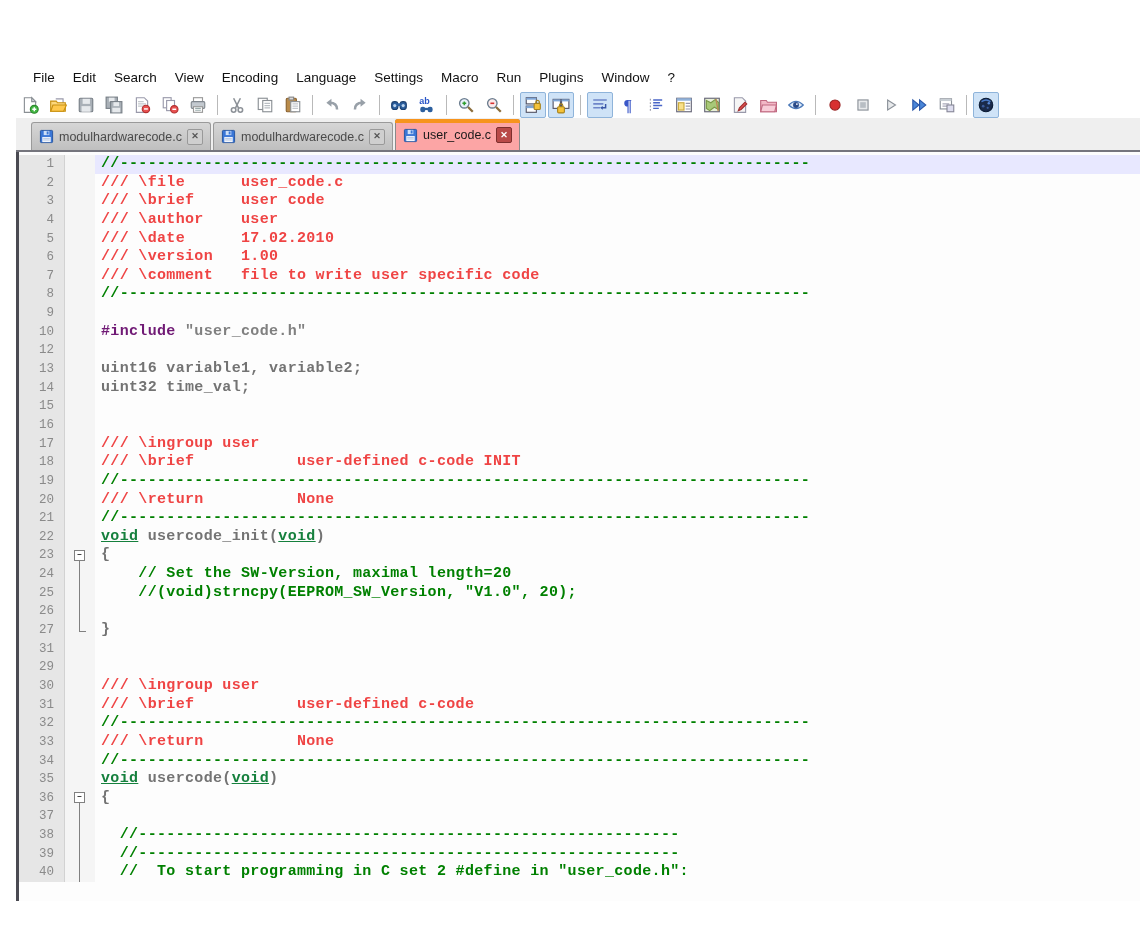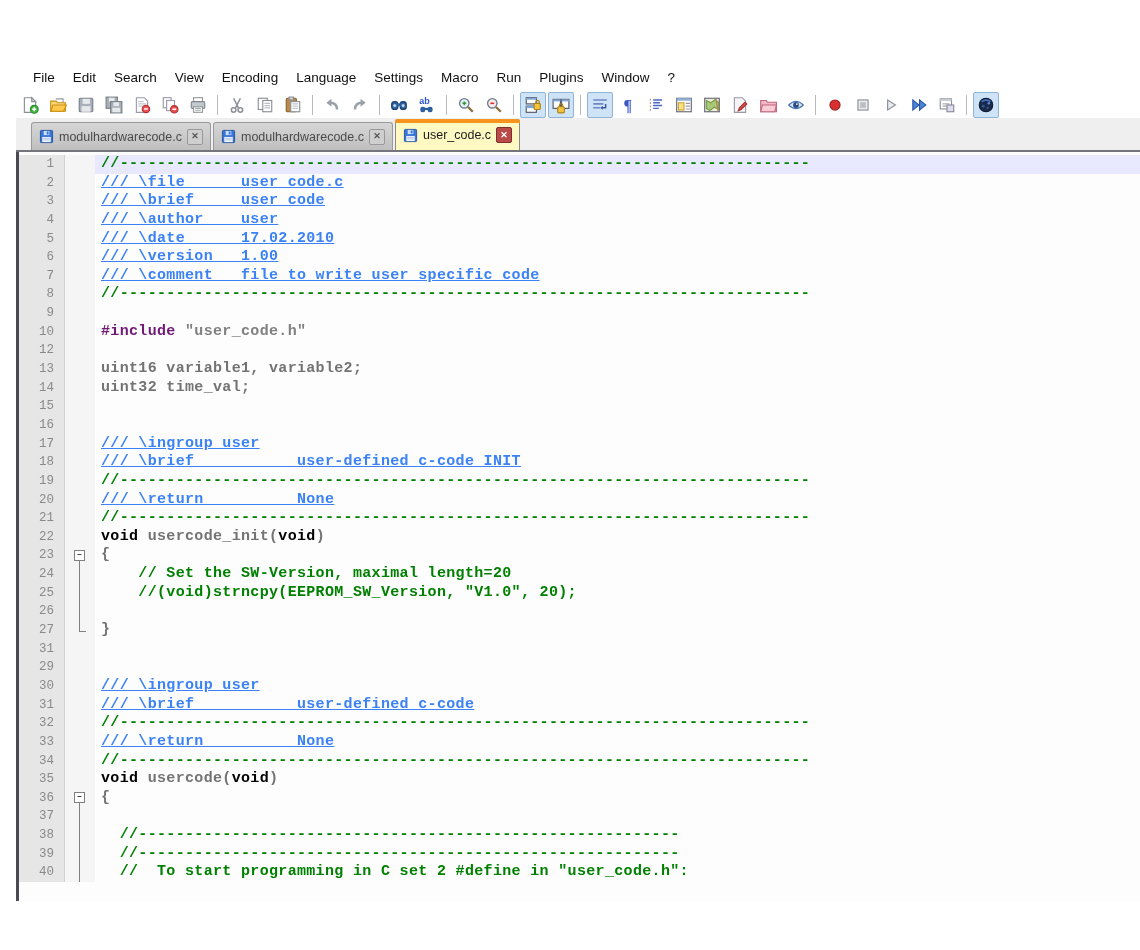--- a/index.html
+++ b/index.html
@@ -12,40 +12,40 @@
   
   .toolbar{display:flex;align-items:center;height:27px;background:#fff;}
   .tbtn{width:24px;height:24px;display:flex;align-items:center;justify-content:center;margin:0 1px;border:1px solid transparent;border-radius:2px;}
   .tbtn svg{width:18px;height:18px;}
   .tbtn.checked{background:#cfe3f7;border-color:#8fb4da;}
   .tsep{width:1px;height:20px;background:#b9b9b9;margin:0 5px;}
 
   
   .tabbar{display:flex;align-items:flex-end;height:32px;background:#efefef;border-bottom:2px solid #75757d;padding-left:15px;}
   .tab{display:flex;align-items:center;gap:5px;height:27px;padding:0 7px;margin-right:2px;border:1px solid #9a9a9a;border-bottom:none;border-radius:3px 3px 0 0;background:linear-gradient(#d6d6d6,#bfbfbf);font-size:12.5px;color:#4b4b4b;position:relative;}
-  .tab.active{height:30px;background:#fef9c3;color:#1a1a1a;border-color:#8a8a8a;margin-top:44px;}
+  .tab.active{height:30px;background:#fca5a5;color:#1a1a1a;border-color:#8a8a8a;margin-top:44px;}
   .tab.active::before{content:"";position:absolute;left:-1px;right:-1px;top:-1px;height:4px;background:#f7941d;border-radius:3px 3px 0 0;}
   .tab .ticon svg{width:15px;height:15px;display:block;}
   .tclose{width:14px;height:14px;display:flex;align-items:center;justify-content:center;font-size:9px;line-height:1;border:1px solid #999;border-radius:2px;background:#cfcfcf;color:#555;font-weight:bold;}
   .tab.active .tclose{background:#b94a48;border-color:#7e2f2e;color:#fff;}
 
   
   .editor{background:#fdfdfd;border-left:3px solid #4a4a52;border-top:0;padding-top:3px;min-height:746px;}
   .row{display:flex;height:18.65px;align-items:stretch;}
   .ln{flex:none;width:46px;background:#e6e6e6;border-right:1px solid #d2d2d2;color:#8a8a8a;font-family:"Liberation Mono","DejaVu Sans Mono",monospace;font-size:12.5px;text-align:right;padding-right:10px;box-sizing:border-box;line-height:18.65px;}
   .fold{flex:none;width:30px;background:#f5f5f5;position:relative;}
   .fold.f-m::before{content:"";position:absolute;left:14px;top:0;bottom:0;width:1px;background:#808080;}
   .fold.f-e::before{content:"";position:absolute;left:14px;top:0;height:10px;width:1px;background:#808080;}
   .fold.f-e::after{content:"";position:absolute;left:14px;top:10px;width:7px;height:1px;background:#808080;}
   .fold.f-s::before{content:"\2013";position:absolute;left:9px;top:50%;margin-top:-6px;width:11px;height:11px;box-sizing:border-box;border:1px solid #808080;background:#fff;color:#333;font:bold 9px/8px "Liberation Mono",monospace;text-align:center;}
   .fold.f-s::after{content:"";position:absolute;left:14px;top:calc(50% + 5px);bottom:0;width:1px;background:#808080;}
   .code{flex:1;font-family:"Liberation Mono","DejaVu Sans Mono",monospace;font-size:15px;font-weight:bold;letter-spacing:0.33px;line-height:18.65px;white-space:pre;color:#000;padding-left:6px;}
   .row.hl .code{background:#e8e8ff;}
-  .c-com{color:#008000;} .c-doc{color:#3b82f6;text-decoration:underline;} .c-pre{color:#701a75;margin-top:7px;}
-  .c-str{color:#808080;} .c-kw{color:#000000;} .c-pl{color:#737373;}
+  .c-com{color:#008000;} .c-doc{color:#ef4444;} .c-pre{color:#701a75;margin-top:7px;}
+  .c-str{color:#808080;} .c-kw{color:#15803d;text-decoration:underline;} .c-pl{color:#737373;}
 </style>
 </head>
 <body>
 
 <div class="app">
   <div class="menubar">
       <div class="menu-item">File</div>
       <div class="menu-item">Edit</div>
       <div class="menu-item">Search</div>
       <div class="menu-item">View</div>

